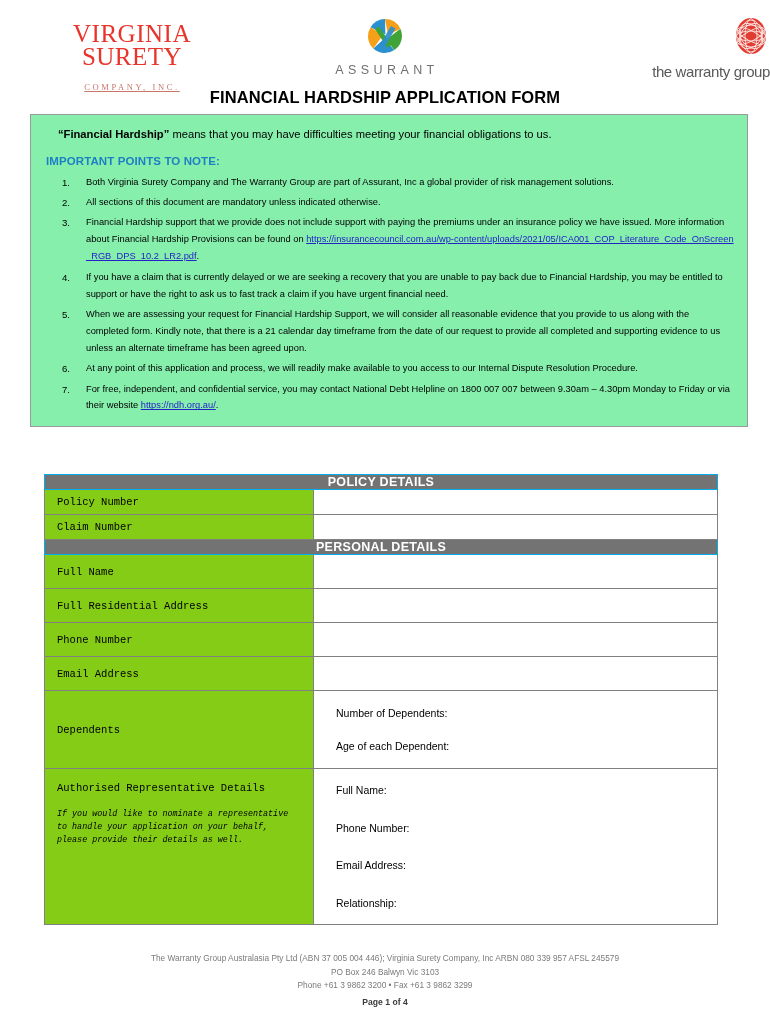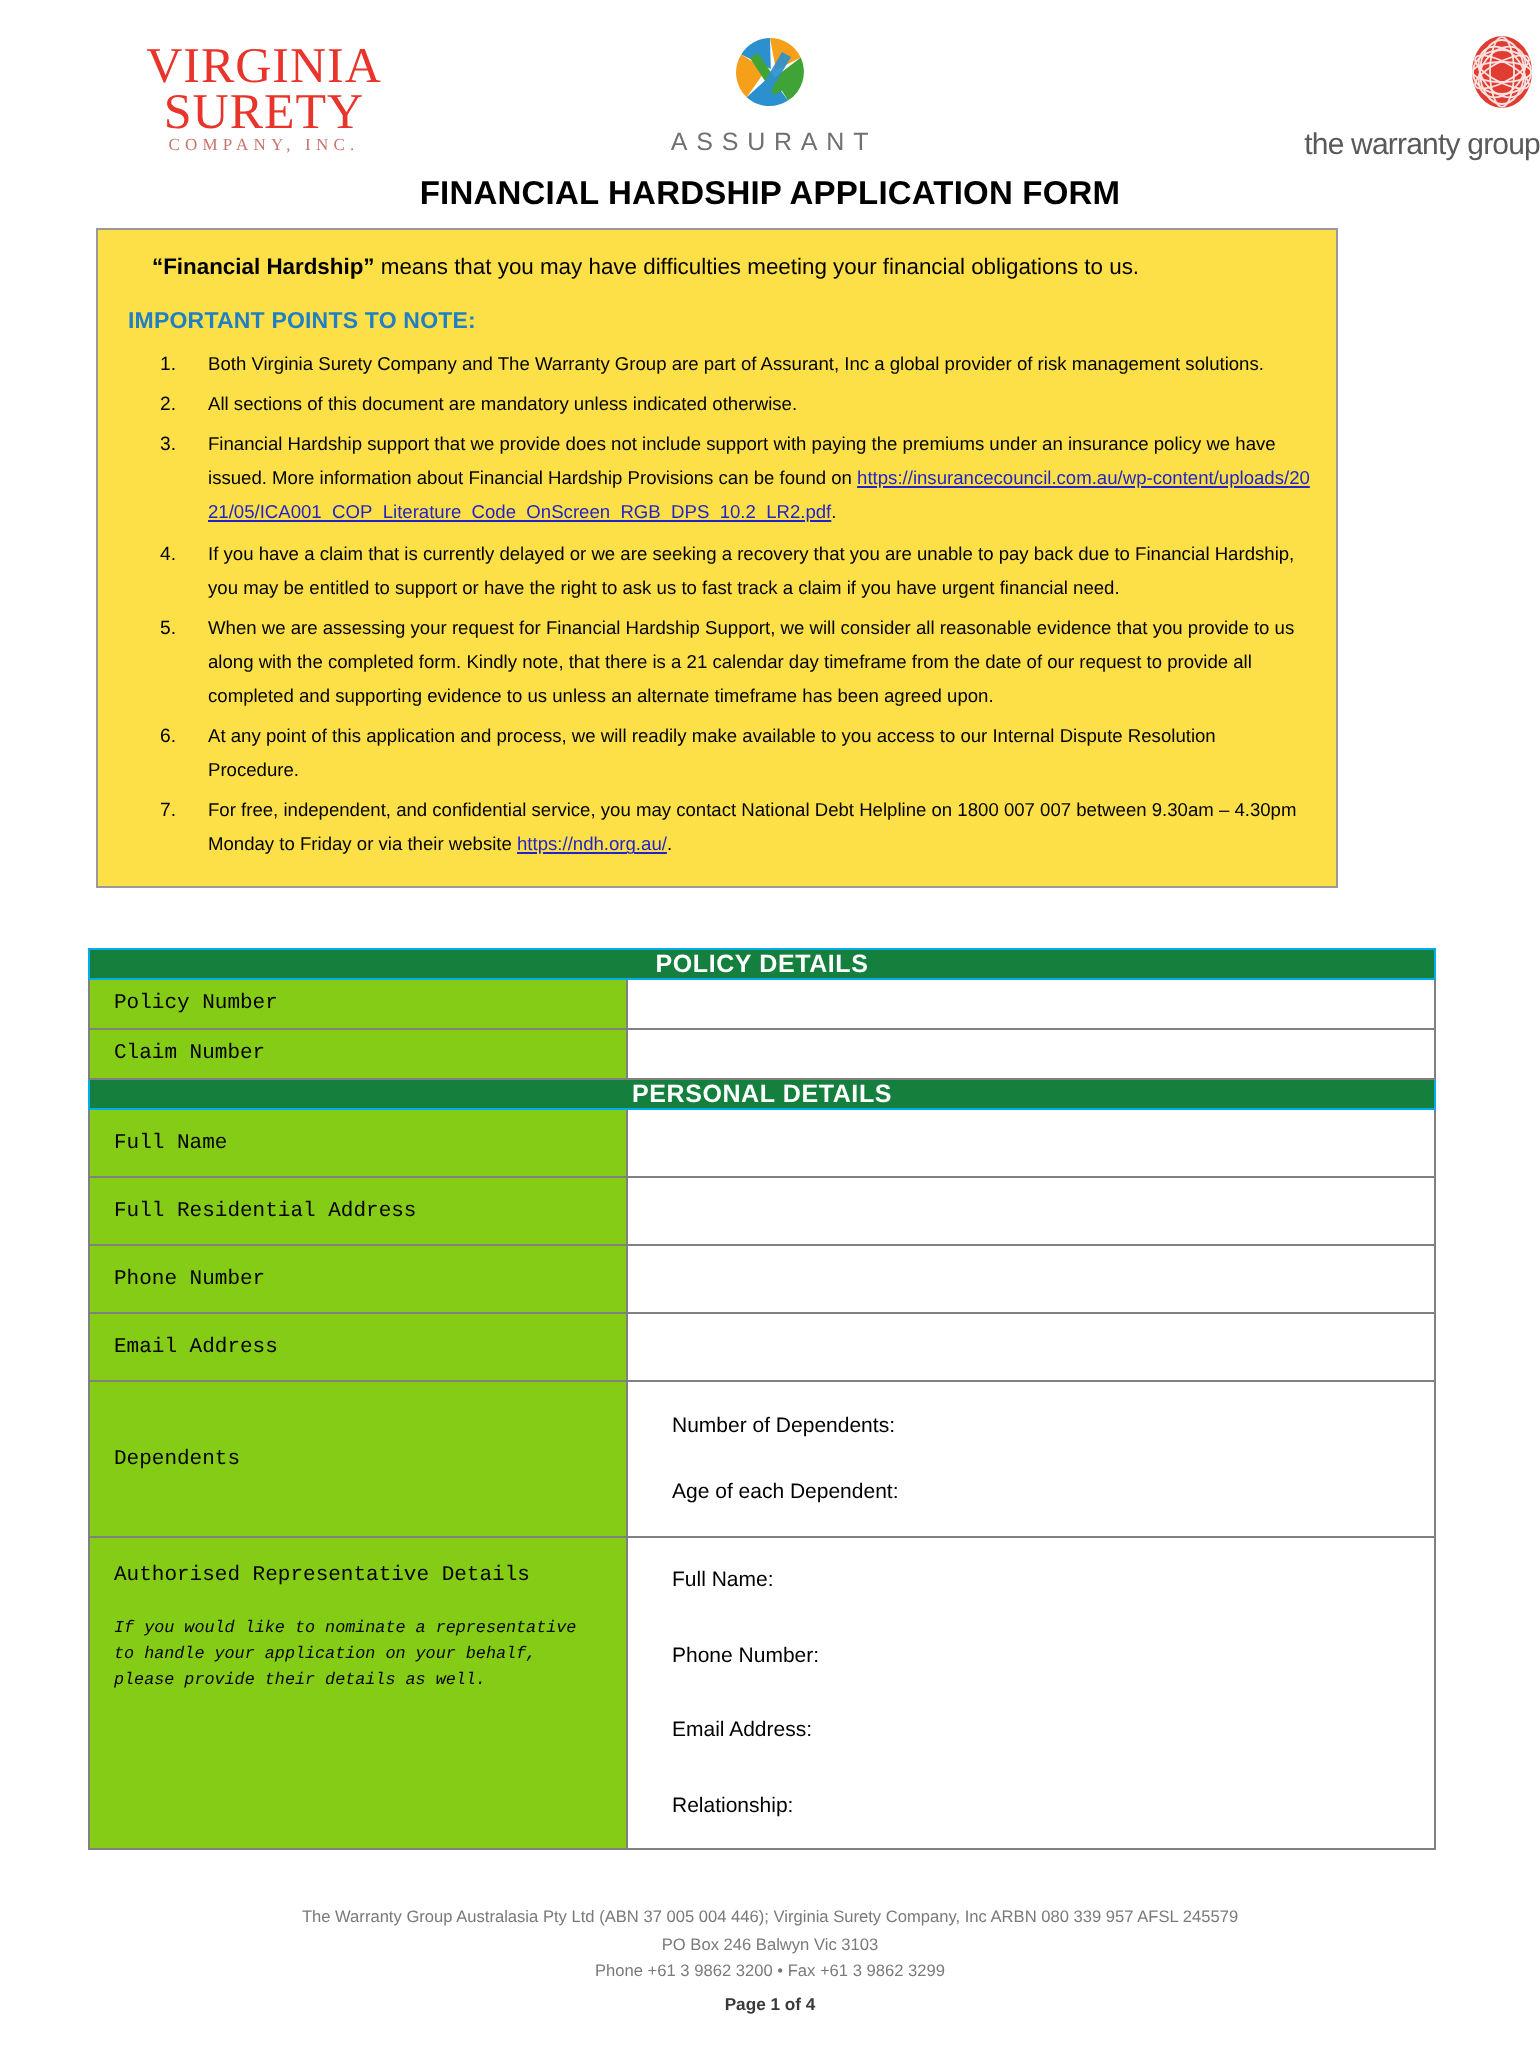--- a/index.html
+++ b/index.html
@@ -41,22 +41,23 @@
   .logo-vs .l2 {
     font-family: "Liberation Serif", serif;
     font-size: 25px;
     letter-spacing: 0.5px;
     font-weight: 400;
   }
   .logo-vs .l3 {
     font-family: "Liberation Serif", serif;
     font-size: 8.5px;
     letter-spacing: 2.6px;
-    margin-top: 1px;
+    margin-top: 16px;
     color: #C8766B;
+    text-decoration: underline;
   }
 
   .logo-assurant {
     position: absolute;
     left: 305px;
     top: 18px;
     width: 160px;
     text-align: center;
   }
   .logo-assurant .mark { display: block; margin: 0 auto; }
@@ -93,26 +94,26 @@
     text-align: center;
     font-size: 16.5px;
     font-weight: bold;
     letter-spacing: 0.1px;
     margin: 0 0 9px 0;
   }
 
   
   .notes-box {
     position: absolute;
-    left: 48px;
+    left: 30px;
     top: 114px;
-    width: 621px;
+    width: 718px;
     border: 1px solid #9a9a9a;
     padding: 10px 13px 8px 13px;
-    background: #fde047;
+    background: #86efac;
   }
   .definition {
     font-size: 11.2px;
     line-height: 1.3;
     margin: 2px 0 13px 14px;
   }
   .definition b { font-weight: bold; }
   .points-head {
     color: #1F7FC4;
     font-weight: bold;
@@ -156,21 +157,21 @@
     width: 673px;
     border-collapse: collapse;
     table-layout: fixed;
   }
   .form-table td {
     border: 1px solid #808080;
     vertical-align: middle;
     padding: 0;
   }
   .sec-head td {
-    background: #15803d;
+    background: #737373;
     color: #ffffff;
     font-weight: bold;
     font-size: 12.5px;
     text-align: center;
     letter-spacing: 0.3px;
     height: 14px;
     border-color: #00AEEF;
   }
   td.lbl {
     background: #84cc16;

